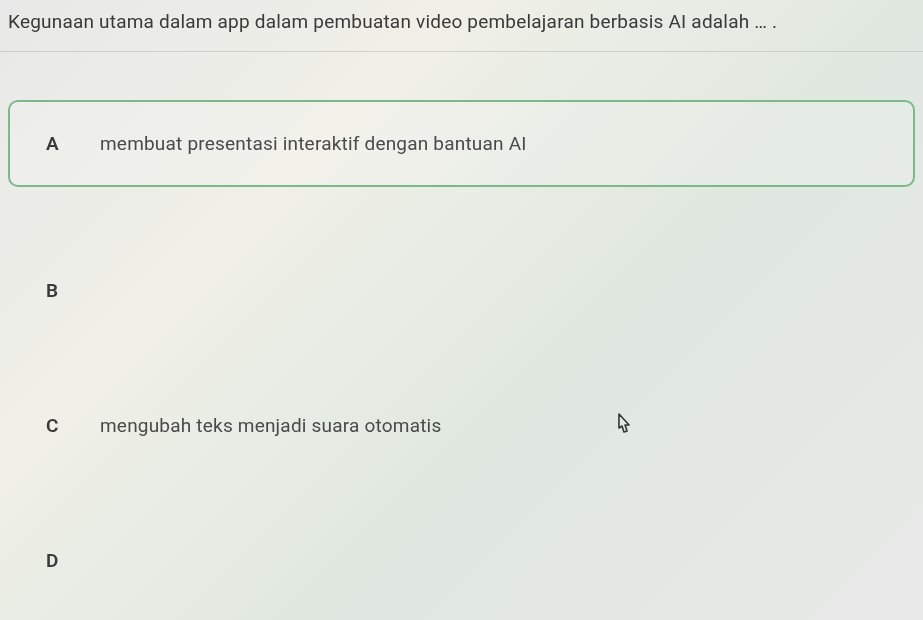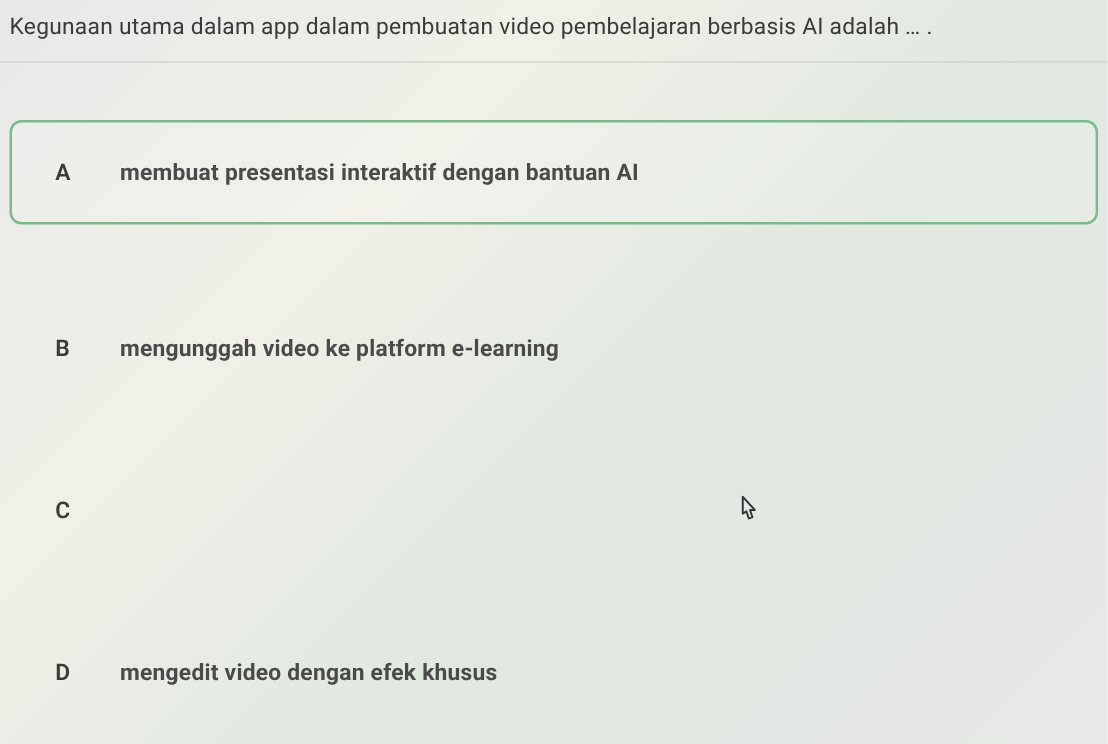--- a/index.html
+++ b/index.html
@@ -45,21 +45,20 @@
     .option-letter {
       font-weight: 600;
       font-size: 19px;
       margin-right: 36px;
       min-width: 18px;
       color: #3a3a3a;
     }
     .option-text {
       color: #4a4a4a;
       letter-spacing: 0.2px;
-      font-weight: bold;
     }
     .cursor-icon {
       position: absolute;
       left: 612px;
       top: 412px;
       width: 24px;
       height: 28px;
       pointer-events: none;
     }
   </style>
@@ -68,28 +67,27 @@
 
 <div class="question-text">Kegunaan utama dalam app dalam pembuatan video pembelajaran berbasis AI adalah … .</div>
 
 <div class="options-container">
   <div class="option selected">
     <span class="option-letter">A</span>
     <span class="option-text">membuat presentasi interaktif dengan bantuan AI</span>
   </div>
   <div class="option">
     <span class="option-letter">B</span>
-    <span class="option-text">mengunggah video ke platform e-learning</span>
   </div>
   <div class="option">
     <span class="option-letter">C</span>
+    <span class="option-text">mengubah teks menjadi suara otomatis</span>
   </div>
   <div class="option">
     <span class="option-letter">D</span>
-    <span class="option-text">mengedit video dengan efek khusus</span>
   </div>
 </div>
 
 <div class="cursor-icon">
   <svg viewBox="0 0 24 28" width="24" height="28">
     <path d="M7 2 L7 16 L10 14 L12 20 L15 19 L13 13 L17 13 Z" fill="none" stroke="#2a2a2a" stroke-width="1.6" stroke-linejoin="round"></path>
     <path d="M7 2 L7 16 L10 14 L12 20 L15 19 L13 13 L17 13 Z" fill="rgba(255,255,255,0.1)"></path>
   </svg>
 </div>
 

